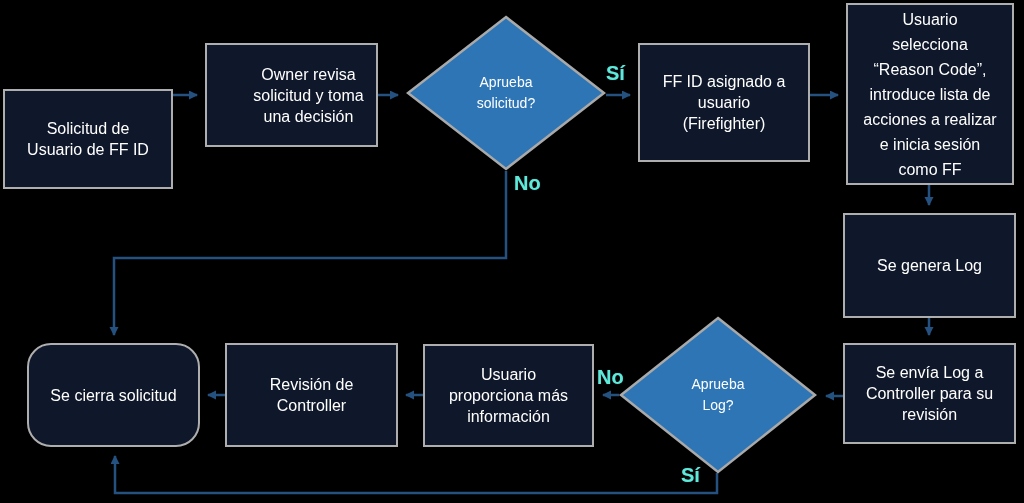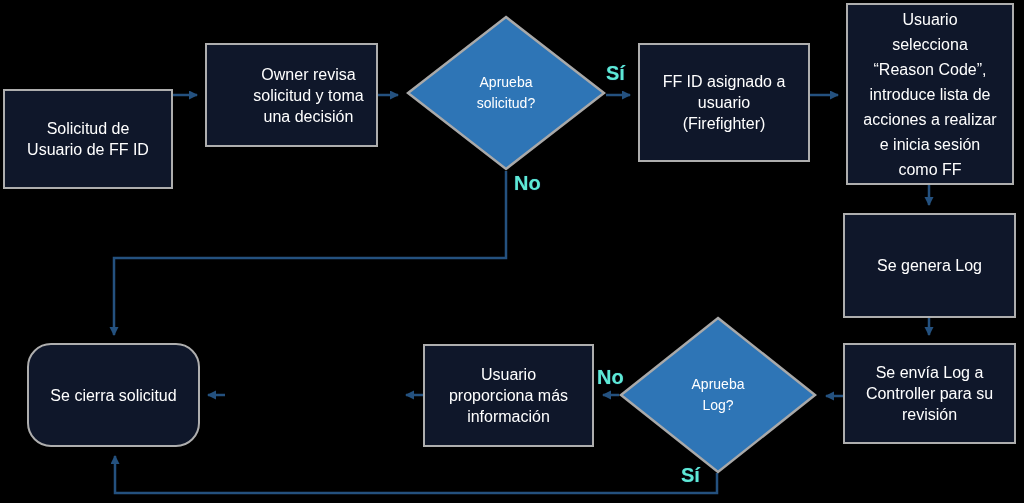--- a/index.html
+++ b/index.html
@@ -89,20 +89,24 @@
   <div class="node" style="left:843px;top:343px;width:173px;height:101px;">
     <span>Se envía Log a
 Controller para su
 revisión</span>
   </div>
 
   <div class="node" style="left:27px;top:343px;width:173px;height:104px;border-radius:24px;">
     <span>Se cierra solicitud</span>
   </div>
 
+  <div class="node" style="left:225px;top:343px;width:173px;height:104px;">
+    <span>Revisión de
+Controller</span>
+  </div>
 
   <div class="node" style="left:423px;top:344px;width:171px;height:103px;">
     <span>Usuario
 proporciona más
 información</span>
   </div>
 
   <div class="diamond" style="left:406px;top:15px;width:200px;height:156px;">
     <svg viewBox="0 0 200 156" preserveAspectRatio="none">
       <polygon points="100,2 198,78 100,154 2,78" fill="#2e75b6" stroke="#a9a9a9" stroke-width="2.5"></polygon>

